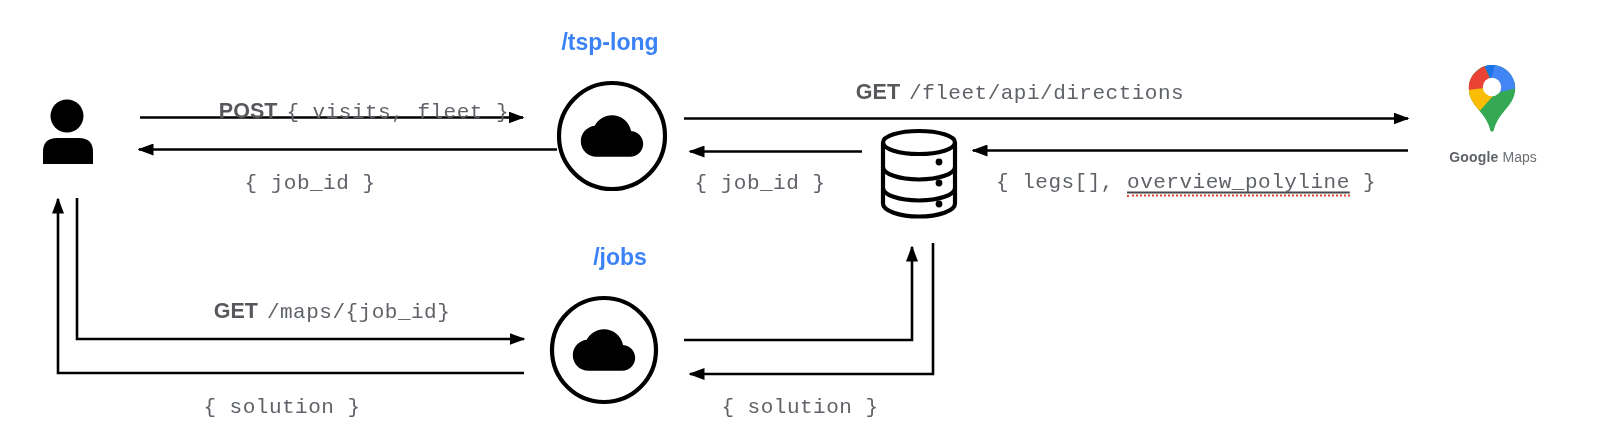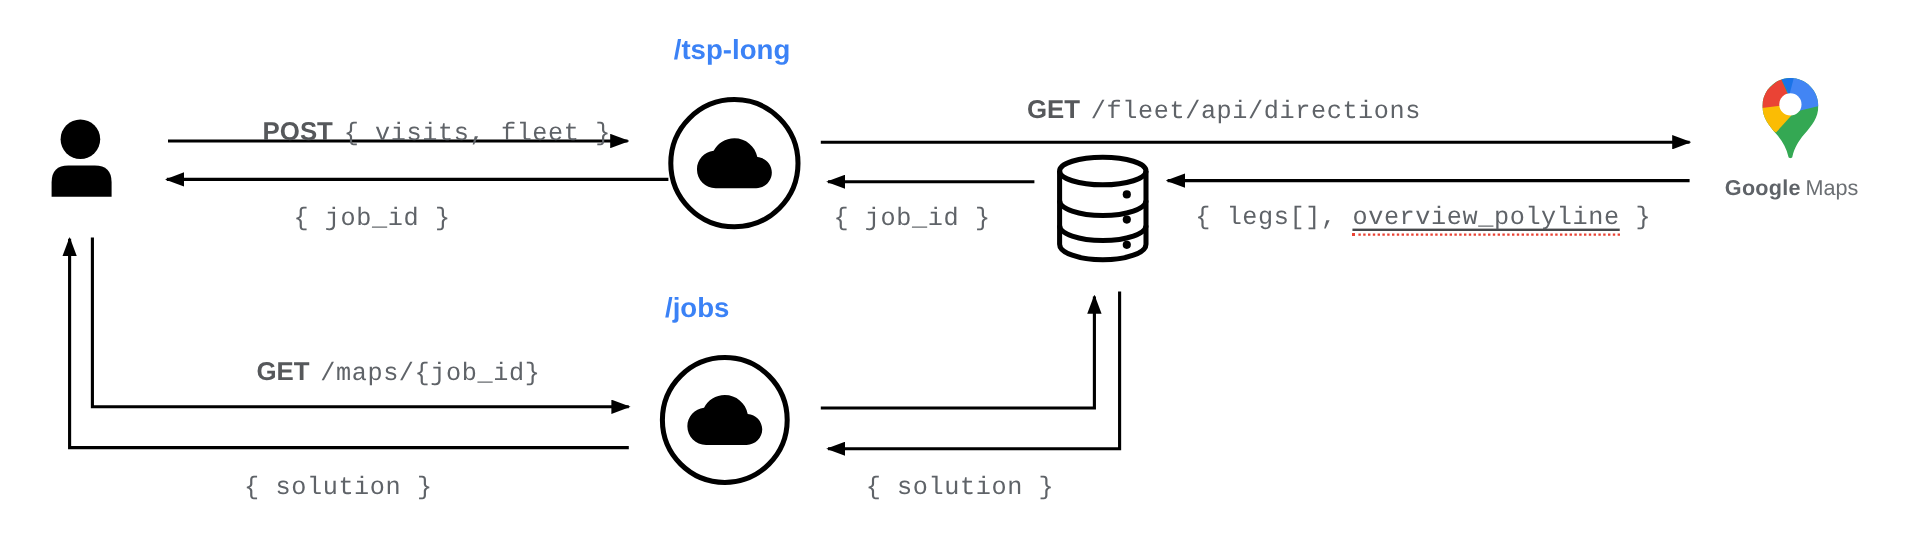--- a/index.html
+++ b/index.html
@@ -17,21 +17,21 @@
     font-family:"Liberation Sans",sans-serif; font-weight:bold;
     color:#56585b; font-size:21.5px; margin-right:9px; letter-spacing:0;
   }
   .node-label {
     position:absolute; transform:translate(-50%,-50%); white-space:nowrap;
     font-family:"Liberation Sans",sans-serif; font-weight:bold;
     color:#3b82f6; font-size:23px;
   }
   .gmaps-label {
     position:absolute; transform:translate(-50%,-50%); white-space:nowrap;
-    font-size:18px; color:#5f6368;
+    font-size:14px; color:#5f6368;
   }
   .gm-google { font-weight:bold; letter-spacing:0.2px; }
   .gm-maps  { font-weight:normal; color:#6b6f73; margin-left:4px; }
   .spell {
     text-decoration: underline;
     text-decoration-thickness: 1.5px;
     text-decoration-color: #45474a;
     text-underline-offset: 4px;
     border-bottom: 2px dotted #e94335;
     padding-bottom: 1px;
@@ -96,21 +96,21 @@
       <line x1="862" y1="151.5" x2="690" y2="151.5" marker-end="url(#arrow)"></line>
       <polyline points="77,198 77,339 524,339" marker-end="url(#arrow)"></polyline>
       <polyline points="524,373 58,373 58,199" marker-end="url(#arrow)"></polyline>
       <polyline points="684,340 912,340 912,247" marker-end="url(#arrow)"></polyline>
       <polyline points="933,243 933,374 690,374" marker-end="url(#arrow)"></polyline>
     </g>
   </svg>
 
   <div class="node-label" style="left:610px; top:42px;">/tsp-long</div>
 
-  <div class="node-label" style="left:581px; top:257px;">/jobs</div>
+  <div class="node-label" style="left:620px; top:257px;">/jobs</div>
 
   <div class="gmaps-label" style="left:1493px; top:157px;">
     <span class="gm-google">Google</span><span class="gm-maps">Maps</span>
   </div>
 
   <div class="label" style="left:332px; top:111px;margin-left:32px;">
     <span class="method">POST</span><span>{ visits, fleet }</span>
   </div>
 
   <div class="label" style="left:310px; top:183px;">{ job_id }</div>

